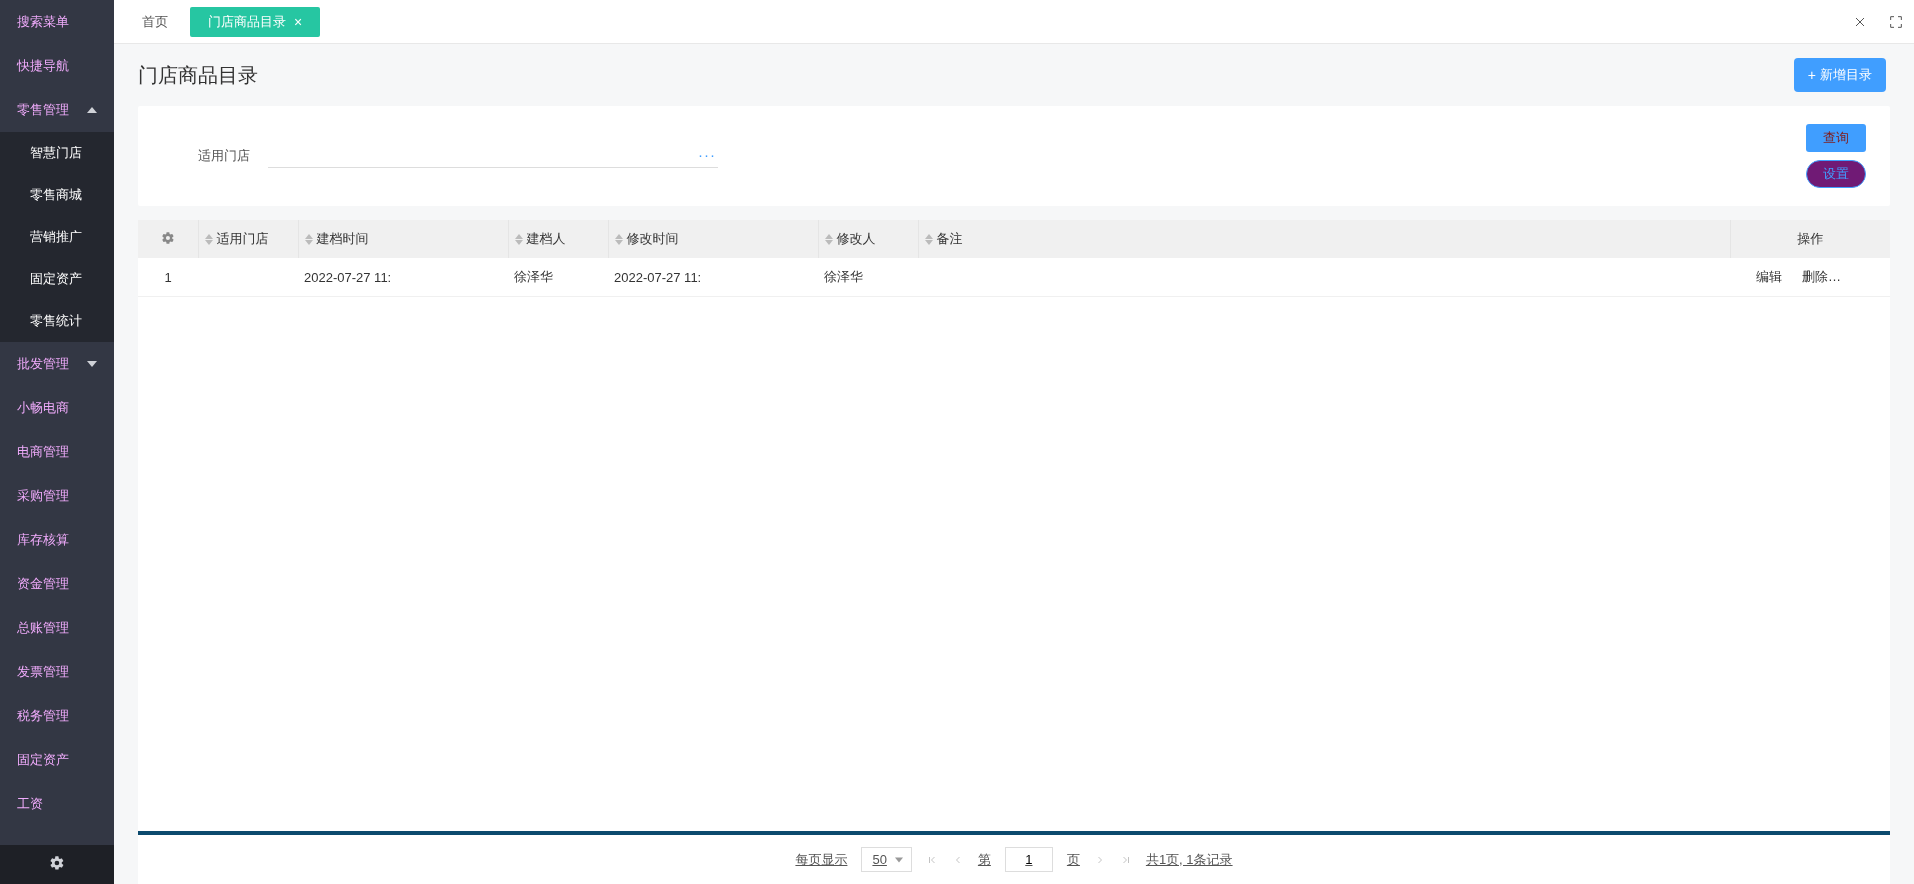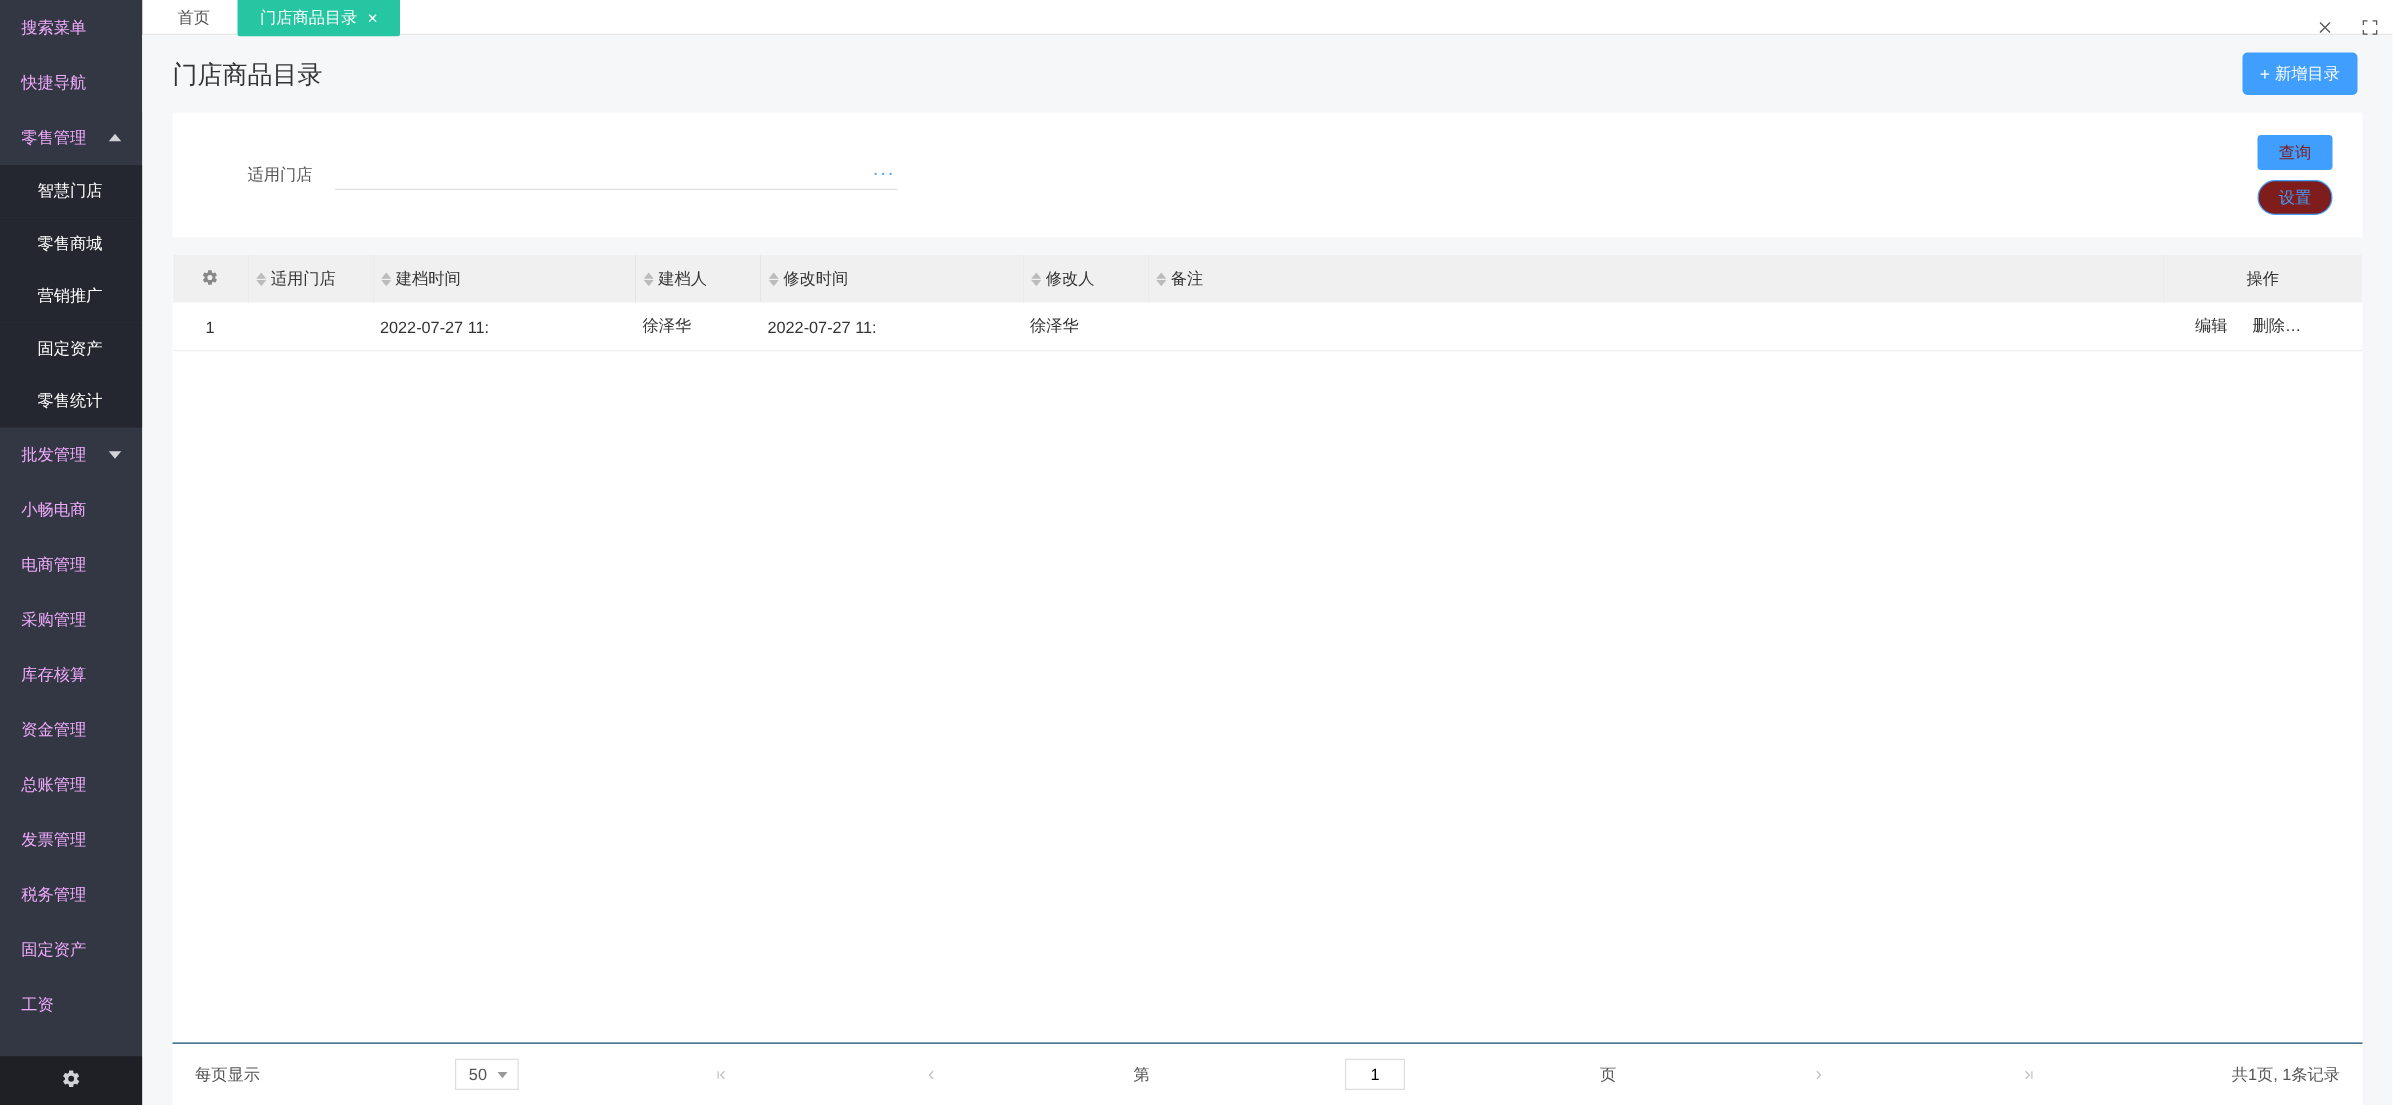--- a/index.html
+++ b/index.html
@@ -13,21 +13,21 @@
     .caret { display: inline-block; width: 0; height: 0; }
     .caret-up { border-left: 5px solid transparent; border-right: 5px solid transparent; border-bottom: 6px solid #d0d2d8; }
     .caret-down { border-left: 5px solid transparent; border-right: 5px solid transparent; border-top: 6px solid #d0d2d8; }
     .sidebar-footer { margin-top: auto; text-align: center; padding: 10px 0; background: #1e2026; }
     .gear-icon svg { width: 16px; height: 16px; fill: #d0d2d8; }
 
     
     .main { flex: 1; display: flex; flex-direction: column; background: #fff; min-width: 0; }
 
     
-    .tabbar { display: flex; align-items: center; border-bottom: 1px solid #e8e8e8; height: 28px; padding-left: 8px; position: relative; }
+    .tabbar { display: flex; align-items: center; border-bottom: 1px solid #e8e8e8; height: 44px; padding-left: 8px; position: relative; }
     .tab { display: flex; align-items: center; padding: 0 18px; font-size: 13px; color: #555; cursor: pointer; height: 30px; margin: 7px 2px; }
     .tab.active { background: #26c6a2; color: #fff; border-radius: 2px; }
     .tab-close { margin-left: 8px; font-size: 14px; line-height: 1; cursor: pointer; }
     .tabbar-right { position: absolute; right: 6px; top: 0; height: 44px; display: flex; align-items: center; gap: 12px; }
     .icon-btn { cursor: pointer; display: flex; align-items: center; justify-content: center; width: 24px; height: 24px; color: #555; }
     .icon-btn svg { width: 16px; height: 16px; stroke: #555; fill: none; stroke-width: 1.5; }
 
     
     .content { flex: 1; background: #f6f7f8; padding: 0; display: flex; flex-direction: column; min-height: 0; }
     .page-header { display: flex; align-items: center; justify-content: space-between; padding: 14px 28px 14px 24px; background: #f6f7f8; }
@@ -37,41 +37,41 @@
 
     .filter-bar { background: #fff; margin: 0 24px; padding: 18px 24px 18px 60px; display: flex; align-items: center; justify-content: space-between; border-radius: 2px; }
     .filter-left { display: flex; align-items: center; }
     .filter-label { font-size: 13px; color: #555; margin-right: 18px; }
     .filter-input-wrap { position: relative; width: 450px; }
     .filter-input { width: 100%; border: none; border-bottom: 1px solid #ddd; padding: 4px 28px 4px 0; font-size: 13px; outline: none; background: transparent; }
     .ellipsis-icon { position: absolute; right: 2px; top: 2px; color: #409eff; cursor: pointer; font-size: 15px; letter-spacing: 1px; }
     .filter-right { display: flex; flex-direction: column; gap: 8px; align-items: stretch; }
     .filter-right button { width: 60px; }
     .small-primary { background: #409eff; color: #7f1d1d; border: none; border-radius: 3px; padding: 5px 14px; font-size: 13px; cursor: pointer; }
-    .small-outline { background: #7f1d1d; color: #409eff; border: 1px solid #409eff; border-radius: 14px; padding: 4px 0; font-size: 13px; cursor: pointer; }
+    .small-outline { background: #701a75; color: #409eff; border: 1px solid #409eff; border-radius: 14px; padding: 4px 0; font-size: 13px; cursor: pointer; }
 
     
     .table-wrap { margin: 14px 24px 0 24px; background: #fff; flex: 1; display: flex; flex-direction: column; min-height: 0; }
     .table-body { flex: 1; overflow: auto; }
     table { width: 100%; border-collapse: collapse; table-layout: fixed; }
     thead th { background: #f0f0f0; font-weight: normal; font-size: 13px; color: #333; padding: 10px 6px; text-align: left; border-right: 1px solid #e5e5e5; position: relative; }
     thead th:last-child { border-right: none; text-align: center; }
     .sort-icons { display:inline-flex; flex-direction: column; justify-content:center; margin-right: 4px; vertical-align: middle; line-height: 0; gap: 1px;}
     .sort-icons span { display:block; width:0; height:0; }
     .sort-up-t { border-left:4px solid transparent; border-right:4px solid transparent; border-bottom:5px solid #bbb; }
     .sort-down-t { border-left:4px solid transparent; border-right:4px solid transparent; border-top:5px solid #bbb; }
     tbody td { font-size: 13px; color: #333; padding: 10px 6px; border-bottom: 1px solid #f0f0f0; white-space: nowrap; overflow: hidden; text-overflow: ellipsis; }
     tbody td.center { text-align: center; }
     tbody td:last-child { text-align: right; padding-right: 18px; }
     .gear-cell { text-align: center; }
     .gear-cell svg { width: 14px; height: 14px; fill: #888; }
     .action-link { color: #333; cursor: pointer; margin-left: 20px; font-size: 13px; }
 
     
-    .pagination { border-top: 1px solid #0c4a6e; padding: 12px 18px; display: flex; align-items: center; justify-content: space-between; gap: 14px; font-size: 13px; color: #555; }
+    .pagination { border-top: 4px solid #0c4a6e; padding: 12px 18px; display: flex; align-items: center; justify-content: center; gap: 14px; font-size: 13px; color: #555; text-decoration: underline; }
     .pagination .label { font-size: 13px; }
     .select-like { border: 1px solid #ddd; padding: 4px 24px 4px 10px; position: relative; cursor: pointer; }
     .select-like::after { content:""; position:absolute; right:8px; top:50%; transform:translateY(-50%); border-left:4px solid transparent; border-right:4px solid transparent; border-top:5px solid #999; }
     .pag-icon { cursor: pointer; color: #bbb; display: inline-flex; }
     .pag-icon svg { width: 12px; height: 12px; stroke: #bbb; stroke-width: 1.8; fill: none; }
     .page-input { width: 48px; border: 1px solid #ddd; text-align: center; padding: 4px 2px; font-size: 13px; }
   </style>
 </head>
 <body>
 

